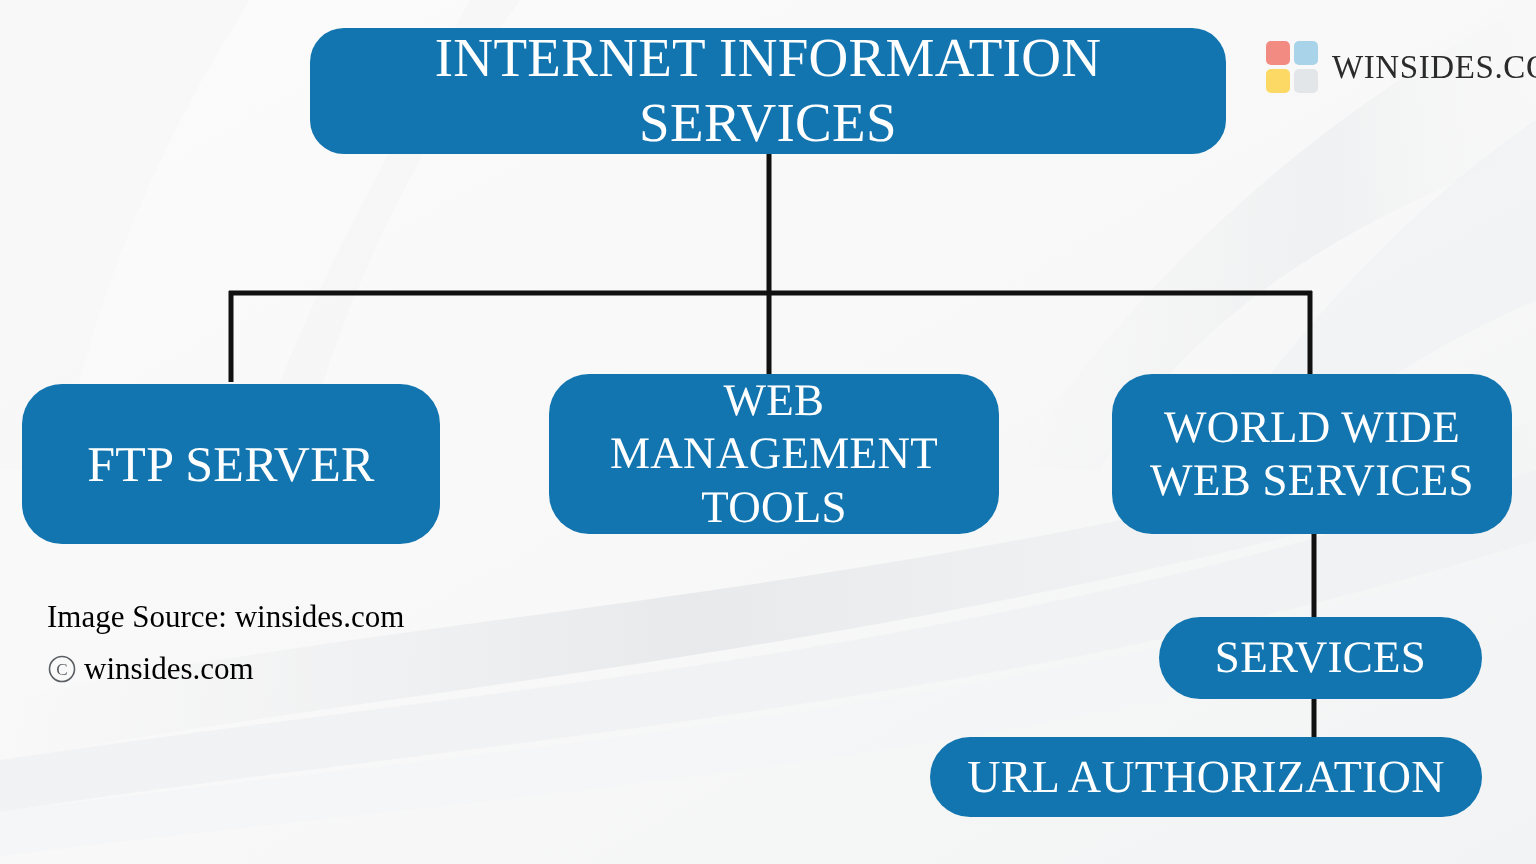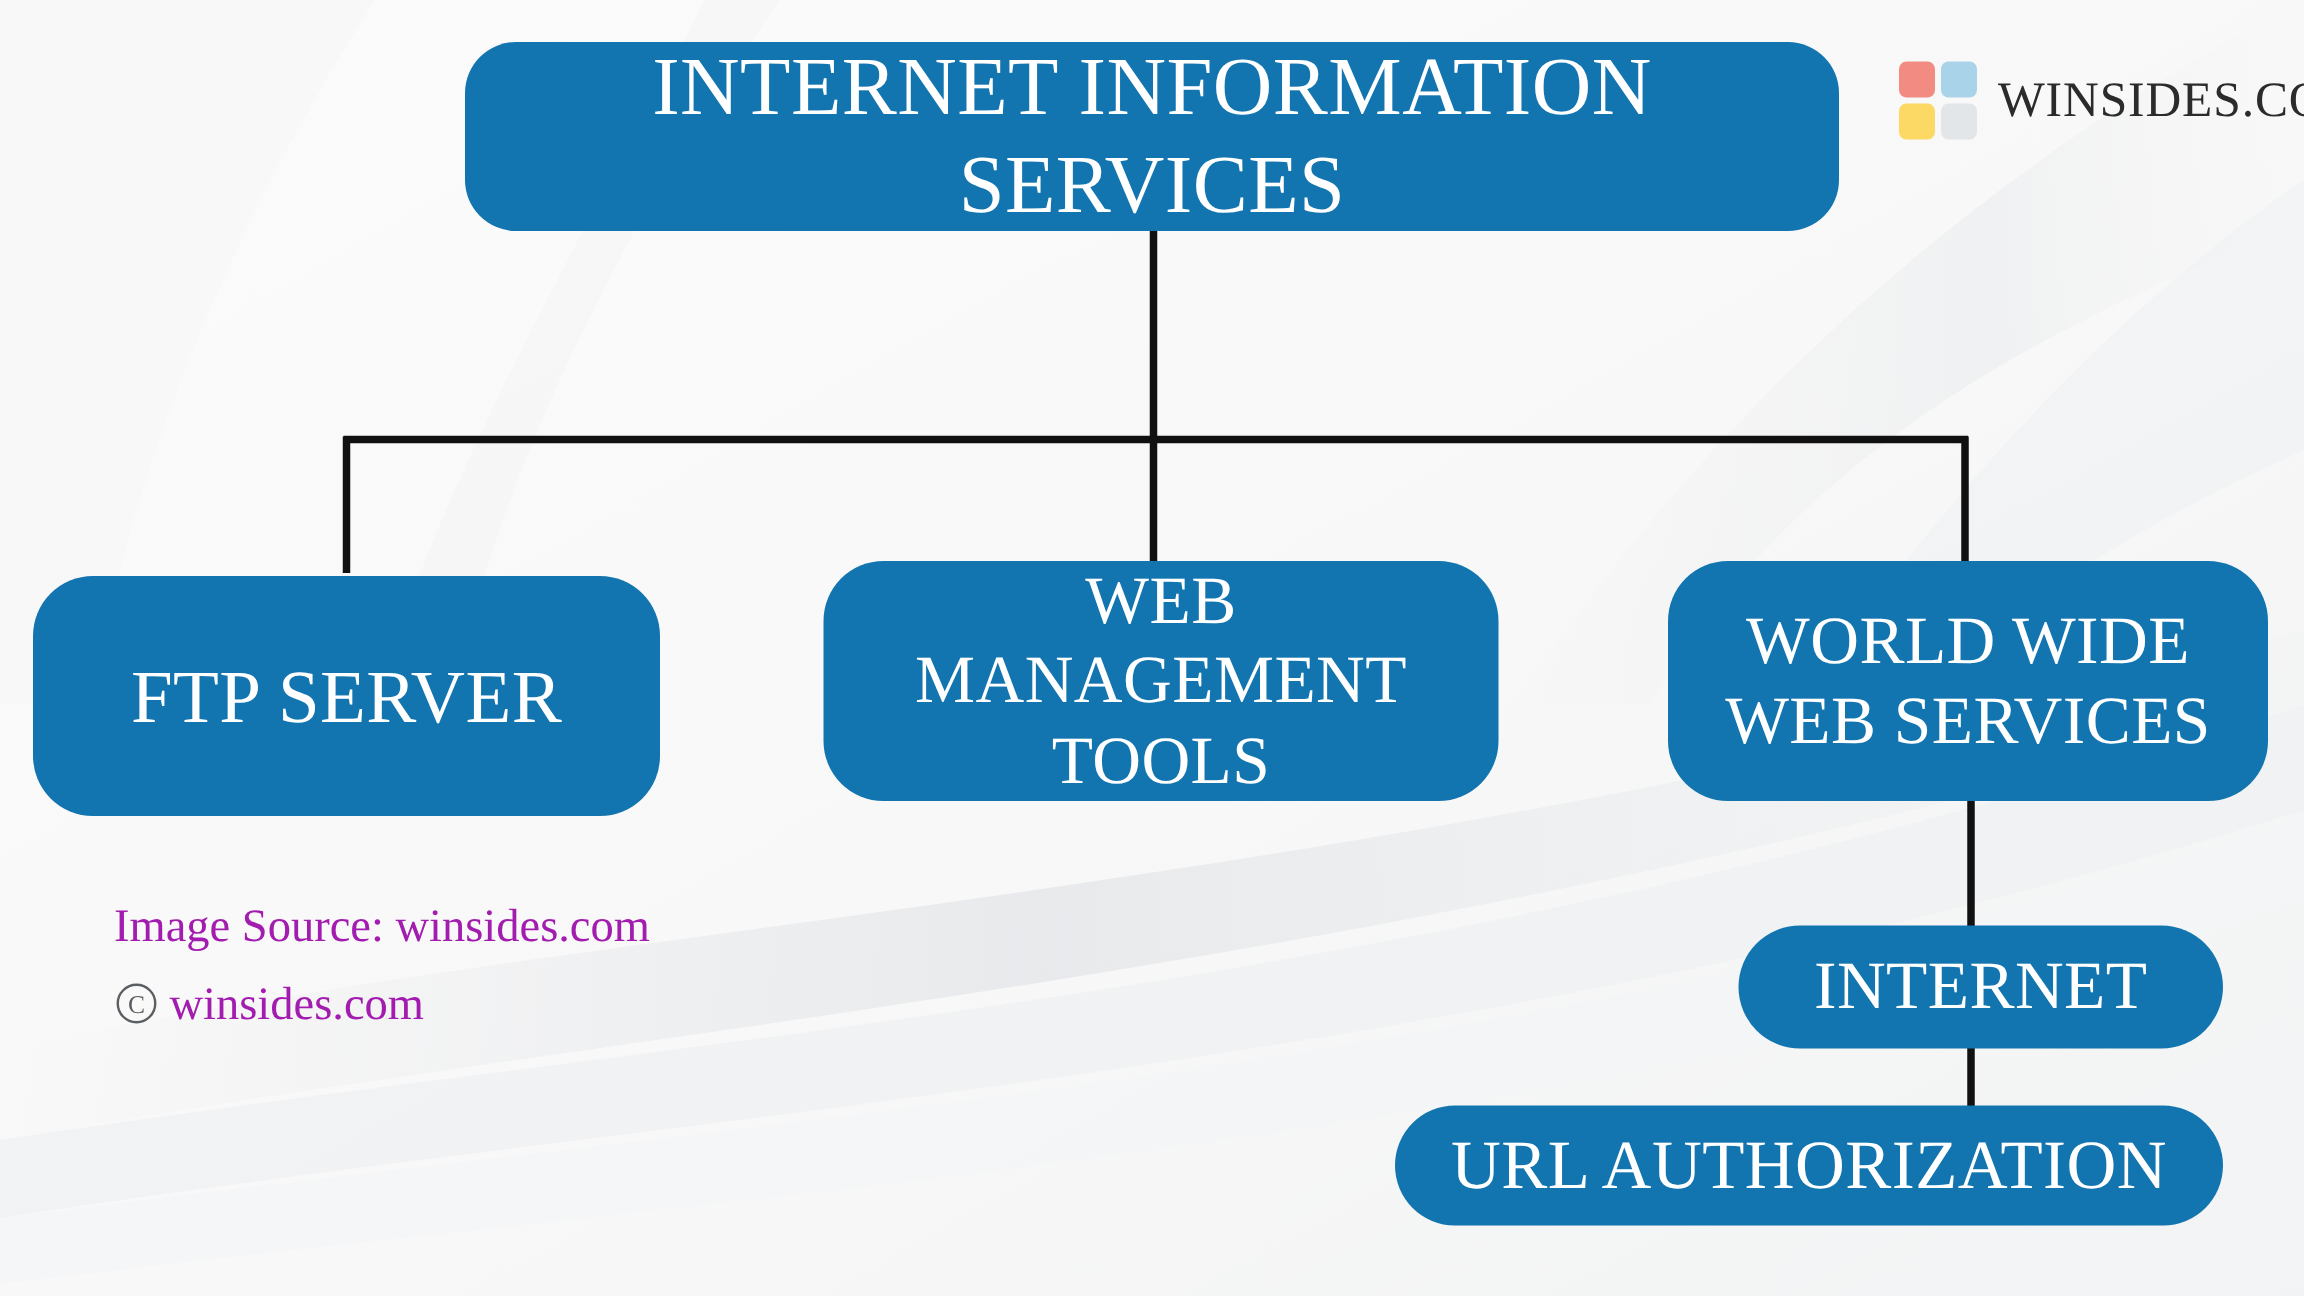--- a/index.html
+++ b/index.html
@@ -148,24 +148,24 @@
     font-family: "Liberation Serif", "DejaVu Serif", serif;
     font-size: 33px;
     color: #2B2B2B;
     letter-spacing: 0.6px;
     white-space: nowrap;
   }
 
   
   #credits {
     position: absolute;
-    left: 76px;
+    left: 47px;
     top: 596px;
     z-index: 6;
-    color: #a21caf;
+    color: #000000;
     font-family: "Liberation Serif", "DejaVu Serif", serif;
   }
   #credit-source {
     font-size: 31px;
     line-height: 1.35;
     white-space: nowrap;
   }
   #credit-copy {
     font-size: 31px;
     line-height: 1.35;
@@ -249,21 +249,21 @@
     <span class="node-label">WORLD WIDE
 WEB SERVICES</span>
   </div>
 
   <div class="node node-webmgmt">
     <span class="node-label">WEB MANAGEMENT
 TOOLS</span>
   </div>
 
   <div class="node node-security">
-    <span class="node-label">INTERNET</span>
+    <span class="node-label">SERVICES</span>
   </div>
 
   <div class="node node-urlauth">
     <span class="node-label">URL AUTHORIZATION</span>
   </div>
 
   <div id="brand">
     <div id="brand-mark">
       <div class="brand-tile" style="background:#F28B82;"></div>
       <div class="brand-tile" style="background:#A9D3E9;"></div>

